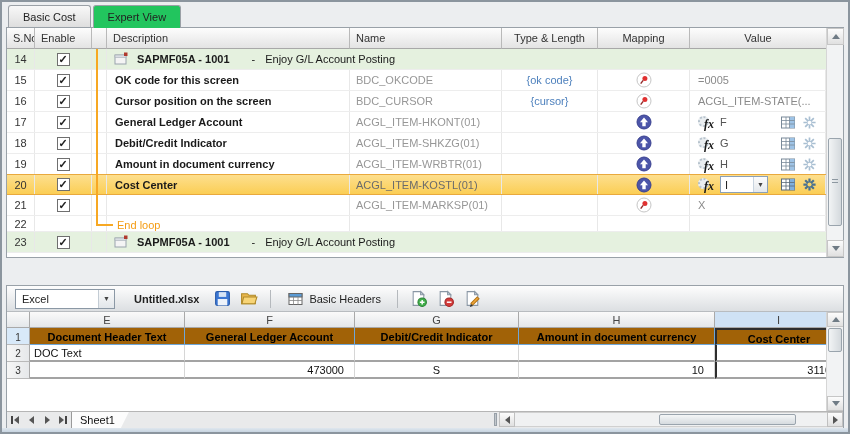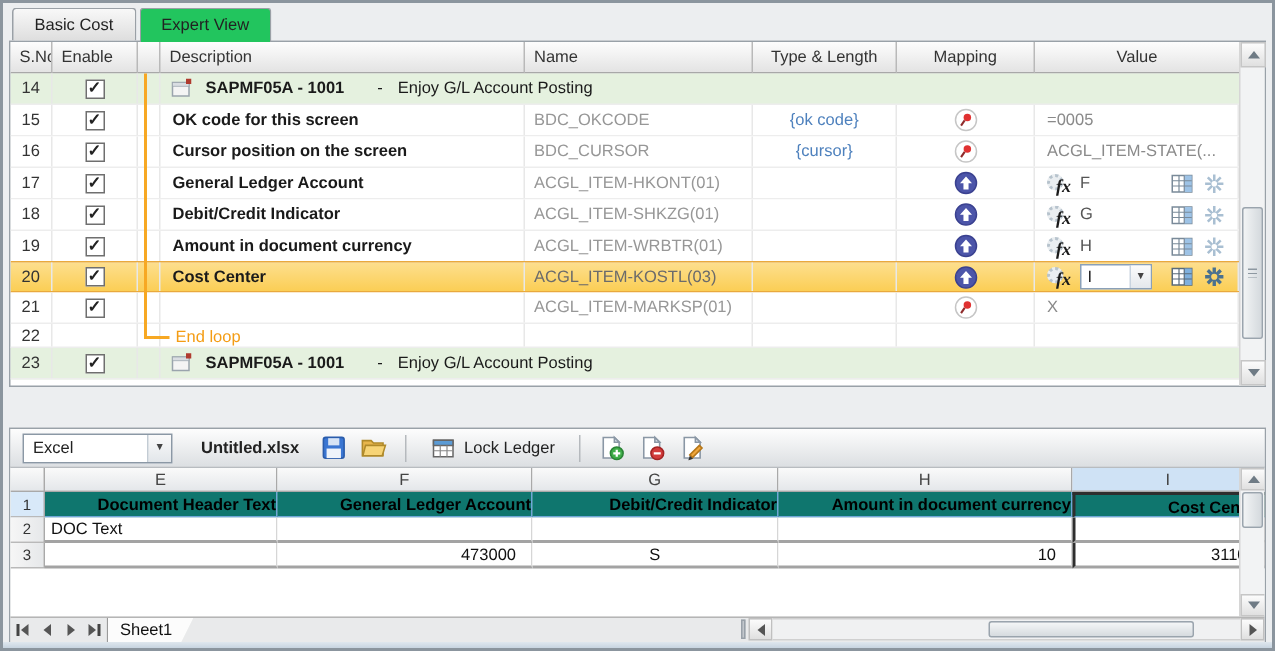--- a/index.html
+++ b/index.html
@@ -92,22 +92,22 @@
   .colhdr .ch {
     background:linear-gradient(#fafafa,#e4e7ea); border-right:1px solid #a9a9a9; border-bottom:1px solid #a9a9a9;
     font-size:11px; color:#444; display:flex; align-items:center; justify-content:center;
   }
   .colhdr .ch.selcol { background:#cfe2f5; }
   .rn { background:linear-gradient(90deg,#f6f6f6,#e6e8ea); border-right:1px solid #a9a9a9; border-bottom:1px solid #b9b9b9;
     font-size:10px; color:#333; display:flex; align-items:center; justify-content:center; }
   .rn.selrow { background:#d8e9f9; align-items:flex-end; padding-bottom:1px; }
   .hdrrow { height:52px; }
   .hdrrow .hc {
-    background:#0f766e; border-right:1px solid #6fa6d8; border-bottom:1px solid #6fa6d8;
-    font-size:11px; font-weight:bold; color:#000; text-align:right; line-height:13px; padding-top:3px; overflow:hidden; white-space:nowrap;
+    background:#a16207; border-right:1px solid #6fa6d8; border-bottom:1px solid #6fa6d8;
+    font-size:11px; font-weight:bold; color:#000; text-align:center; line-height:13px; padding-top:3px; overflow:hidden; white-space:nowrap;
   }
   .hdrrow .hc.selcell { border:2px solid #2e2e2e; border-bottom:1px solid #6fa6d8; }
   .srow { height:17px; }
   .srow .sc { background:#fff; border-right:1px solid #d6d6d6; border-bottom:2px solid #a3a3a3; font-size:11px; color:#111; display:flex; align-items:center; padding:0 4px; overflow:hidden; }
   .sc.num { justify-content:flex-end; padding-right:10px; }
   .sc.ctr { justify-content:center; }
   .sc.selcol2 { border-left:2px solid #2e2e2e; border-right:2px solid #2e2e2e; }
   
   .sheetbar { position:absolute; left:0; right:0; bottom:0; height:17px; background:#e9eaeb; border-top:1px solid #b5b5b5; display:flex; align-items:center;margin-top:36px; }
   .navb { width:16px; height:15px; display:flex; align-items:center; justify-content:center; gap:1px; }
@@ -333,21 +333,21 @@
 
         <div class="trow selected">
           <div class="cell sno">20</div>
           <div class="cell center">
               <div class="cb">
                 <span>✓</span>
               </div>
             </div>
           <div class="cell"></div>
           <div class="cell desc">Cost Center</div>
-          <div class="cell name" style="color:#6b6b6b">ACGL_ITEM-KOSTL(03)</div>
+          <div class="cell name" style="color:#6b6b6b">ACGL_ITEM-KOSTL(01)</div>
           <div class="cell typ"></div>
           <div class="cell center">
             <svg width="16" height="16" viewBox="0 0 16 16">
                 <circle cx="8" cy="8" r="7" fill="#4c55a9" stroke="#3a4190"></circle>
                 <path d="M8 3.6 L12 8.2 H9.7 V12.3 H6.3 V8.2 H4 Z" fill="#fff"></path>
               </svg>
           </div>
           <div class="cell val">
             <span class="fx-icon">
                 <span class="gear"></span>
@@ -458,21 +458,21 @@
           <path d="M1.5 3.5 H7 L8.5 5 H14.5 V13 H1.5 Z" fill="#e8b64c" stroke="#b08a2a"></path>
           <path d="M3.5 6.5 H16 L14 13 H1.8 Z" fill="#f7d476" stroke="#b08a2a"></path>
         </svg>
       <span class="tsep"></span>
       <div class="tbtn">
         <svg width="17" height="16" viewBox="0 0 16 16">
             <rect x="1.5" y="2.5" width="13" height="11" fill="#fff" stroke="#666"></rect>
             <rect x="1.5" y="2.5" width="13" height="3.5" fill="#5b9bd5" stroke="#666"></rect>
             <path d="M1.5 9.5 H14.5 M6 6 V13.5 M10.5 6 V13.5" stroke="#888" stroke-width="0.8"></path>
           </svg>
-        <span>Lock Ledger</span>
+        <span>Basic Headers</span>
       </div>
       <span class="tsep"></span>
       <svg width="18" height="17" viewBox="0 0 17 16">
           <path d="M3 1.5 h7 l3 3 V14.5 H3 Z" fill="#fff" stroke="#8a97a5"></path>
           <path d="M10 1.5 l3 3 h-3 Z" fill="#dfe6ee" stroke="#8a97a5"></path>
           <circle cx="11.5" cy="11.5" r="4" fill="#3fae49" stroke="#2b8436"></circle>
           <path d="M11.5 9.3 V13.7 M9.3 11.5 H13.7" stroke="#fff" stroke-width="1.4"></path>
         </svg>
       <svg width="18" height="17" viewBox="0 0 17 16">
           <path d="M3 1.5 h7 l3 3 V14.5 H3 Z" fill="#fff" stroke="#8a97a5"></path>

